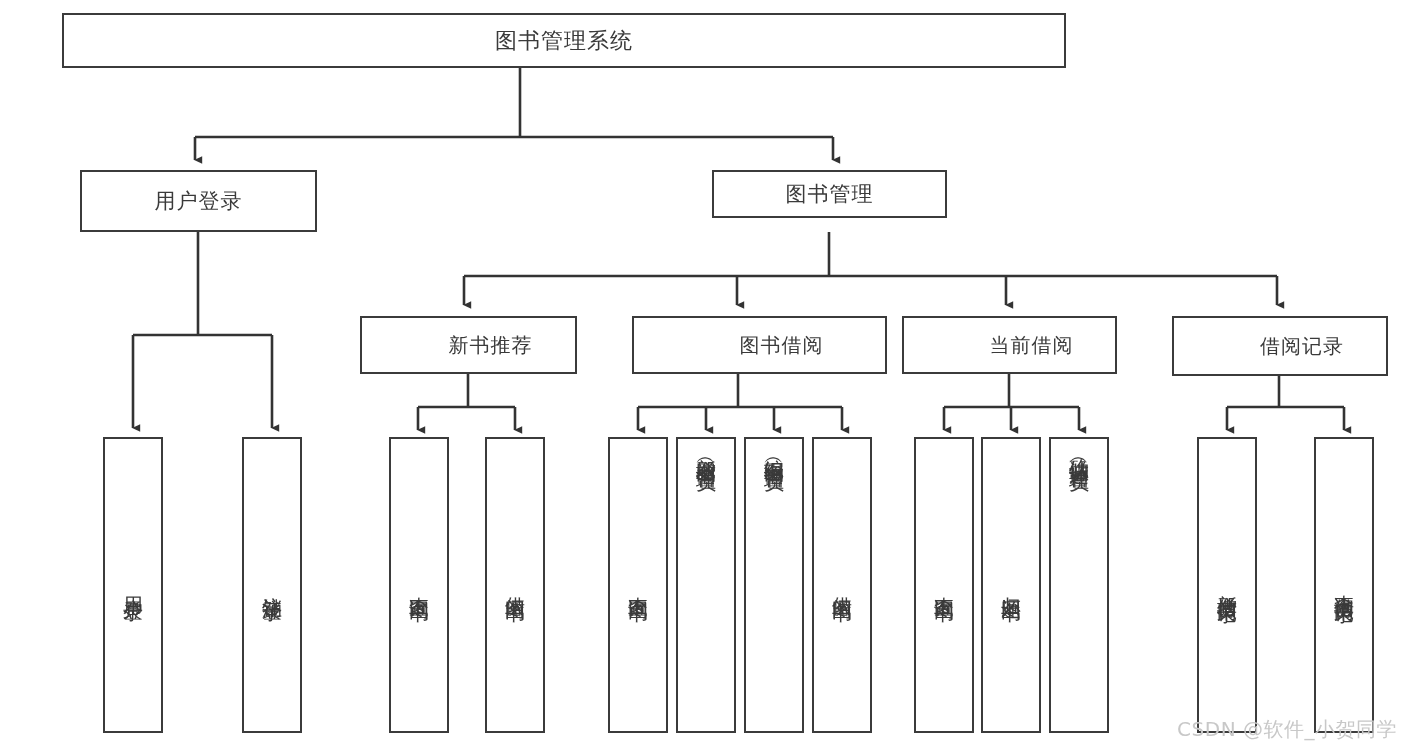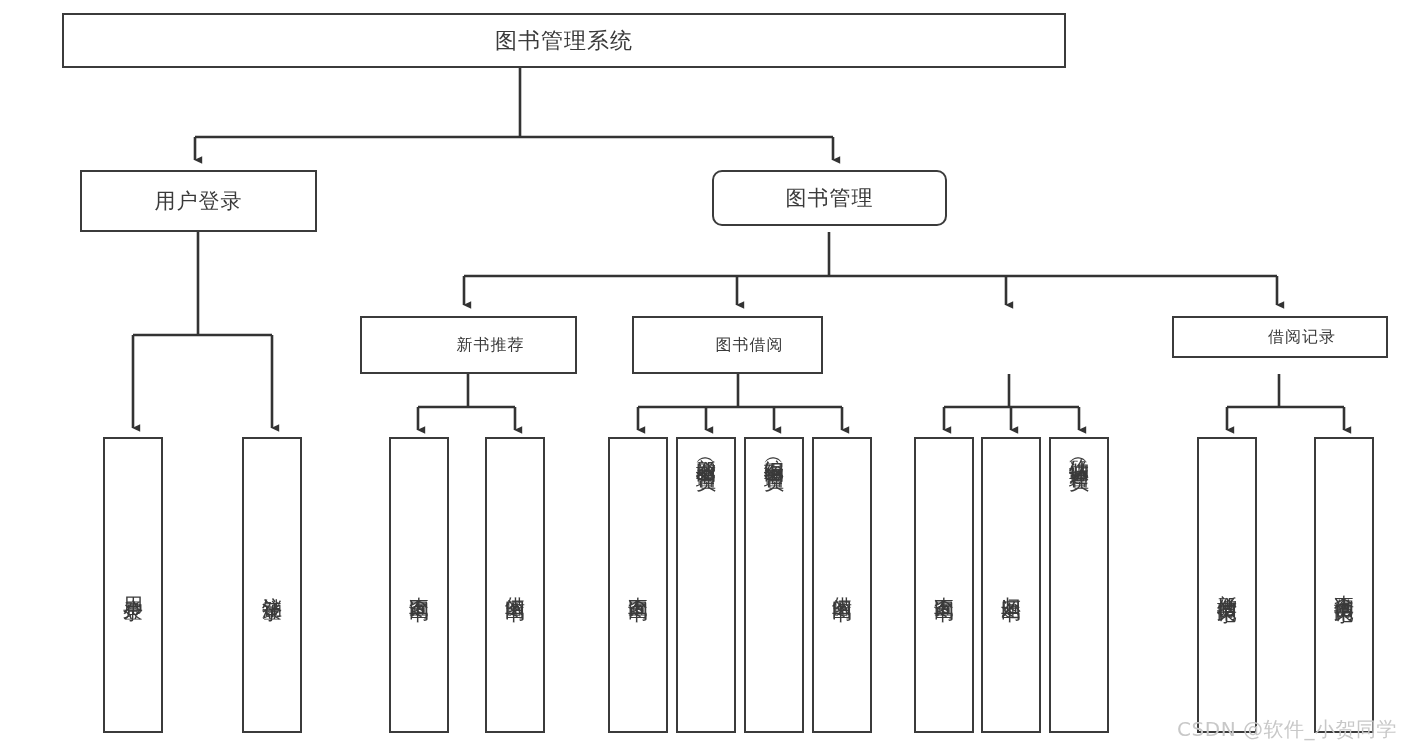--- a/index.html
+++ b/index.html
@@ -38,21 +38,21 @@
   .node.root {
     font-size: 22px;
     letter-spacing: 1px;
     margin-left: 44px;
   }
   .node.level1 {
     font-size: 21px;
     letter-spacing: 1px;
   }
   .node.level2 {
-    font-size: 16px;
+    font-size: 20px;
     letter-spacing: 1px;
     padding-left: 44px;
   }
   .node.leaf {
     font-size: 20px;
     padding: 4px 0;
     align-items: flex-start;
   }
   .node.leaf.centered {
     align-items: center;
@@ -133,31 +133,34 @@
     </g>
   </svg>
 
   <div class="node root" style="left:18px; top:13px; width:1004px; height:55px;">
     <span>图书管理系统</span>
   </div>
 
   <div class="node level1" style="left:80px; top:170px; width:237px; height:62px;">
     <span>用户登录</span>
   </div>
-  <div class="node level1" style="left:712px; top:170px; width:235px; height:56px;border-radius:10px;">
+  <div class="node level1" style="left:712px; top:170px; width:235px; height:48px;">
     <span>图书管理</span>
   </div>
 
   <div class="node level2" style="left:360px; top:316px; width:217px; height:58px;">
     <span>新书推荐</span>
   </div>
-  <div class="node level2" style="left:632px; top:316px; width:191px; height:58px;">
+  <div class="node level2" style="left:632px; top:316px; width:255px; height:58px;">
     <span>图书借阅</span>
   </div>
-  <div class="node level2" style="left:1172px; top:316px; width:216px; height:42px;">
+  <div class="node level2" style="left:902px; top:316px; width:215px; height:58px;">
+    <span>当前借阅</span>
+  </div>
+  <div class="node level2" style="left:1172px; top:316px; width:216px; height:60px;">
     <span>借阅记录</span>
   </div>
 
   <div class="node leaf centered" style="left:103px; top:437px; width:60px; height:296px;">
     <span class="vtext">用户登录</span>
   </div>
   <div class="node leaf centered" style="left:242px; top:437px; width:60px; height:296px;">
     <span class="vtext">注销登录</span>
   </div>
 

